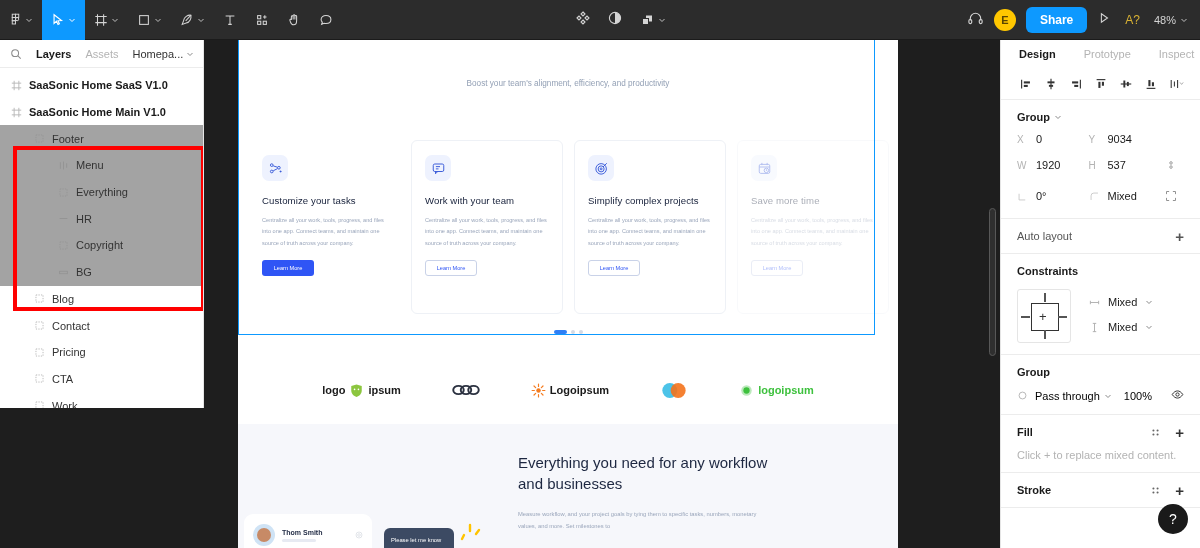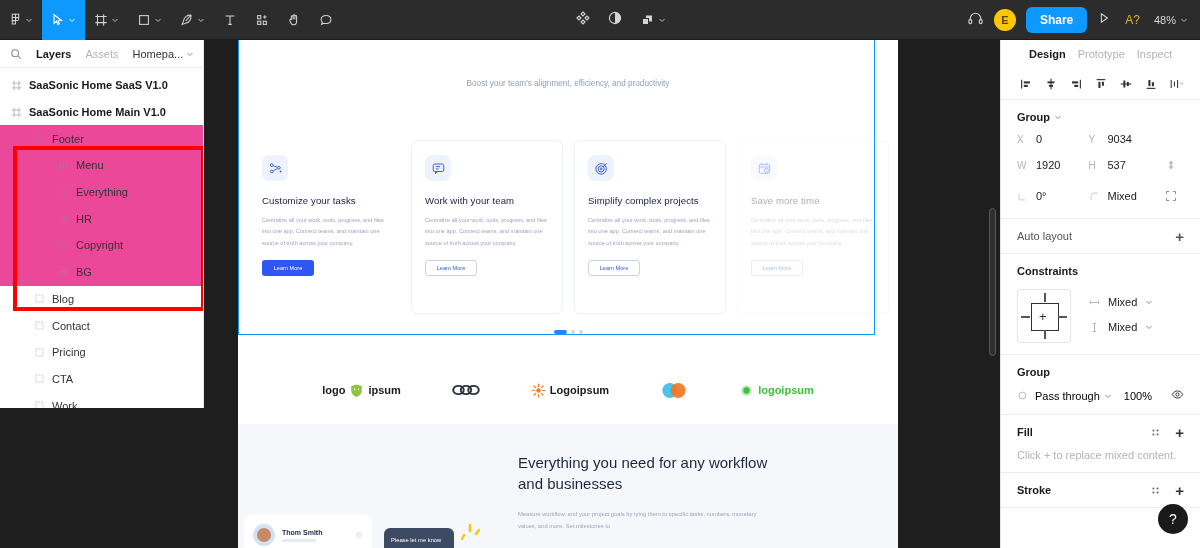--- a/index.html
+++ b/index.html
@@ -69,21 +69,21 @@
   .layer-row {
     display: flex; align-items: center; height: 26.7px;
     font-size: 11px; color: #333; cursor: pointer; position: relative;
   }
   .layer-row .lico {
     width: 11px; height: 11px; flex: none; margin-right: 7px; opacity: .62;
   }
   .layer-row.root { padding-left: 11px; font-weight: bold; color: #1a1a1a; }
   .layer-row.lv1 { padding-left: 34px; }
   .layer-row.lv2 { padding-left: 58px; }
-  .layer-row.sel { background: #ec4899; }
+  .layer-row.sel { background: #a3a3a3; }
   
   .redbox {
     position: absolute; left: 13px; top: 106px; width: 192px; height: 165px;
     border: 4px solid #ff0000; pointer-events: none; z-index: 5;
   }
 
   
   .canvas {
     position: absolute; left: 204px; top: 40px; width: 796px; height: 508px;
     background: #1e1e1e; overflow: hidden;
@@ -184,21 +184,21 @@
     border-top: 7px solid #3c4a63;
   }
   .spark { position: absolute; left: 222px; top: 98px; }
 
   
   .right-panel {
     position: absolute; left: 1000px; top: 40px; width: 200px; height: 508px;
     background: #ffffff; border-left: 1px solid #e5e5e5; overflow: hidden;
   }
   .rp-tabs {
-    height: 28px; display: flex; align-items: center; gap: 12px; padding: 0 28px;
+    height: 28px; display: flex; align-items: center; gap: 28px; padding: 0 18px;
   }
   .rp-tab { font-size: 11px; color: #b3b3b3; cursor: pointer; }
   .rp-tab.active { color: #1a1a1a; font-weight: bold; }
   .align-row {
     height: 32px; display: flex; align-items: center; gap: 0;
     padding: 0 12px; border-bottom: 1px solid #ececec;
   }
   .align-btn {
     width: 26px; height: 26px; display: flex; align-items: center;
     justify-content: center; cursor: pointer;

